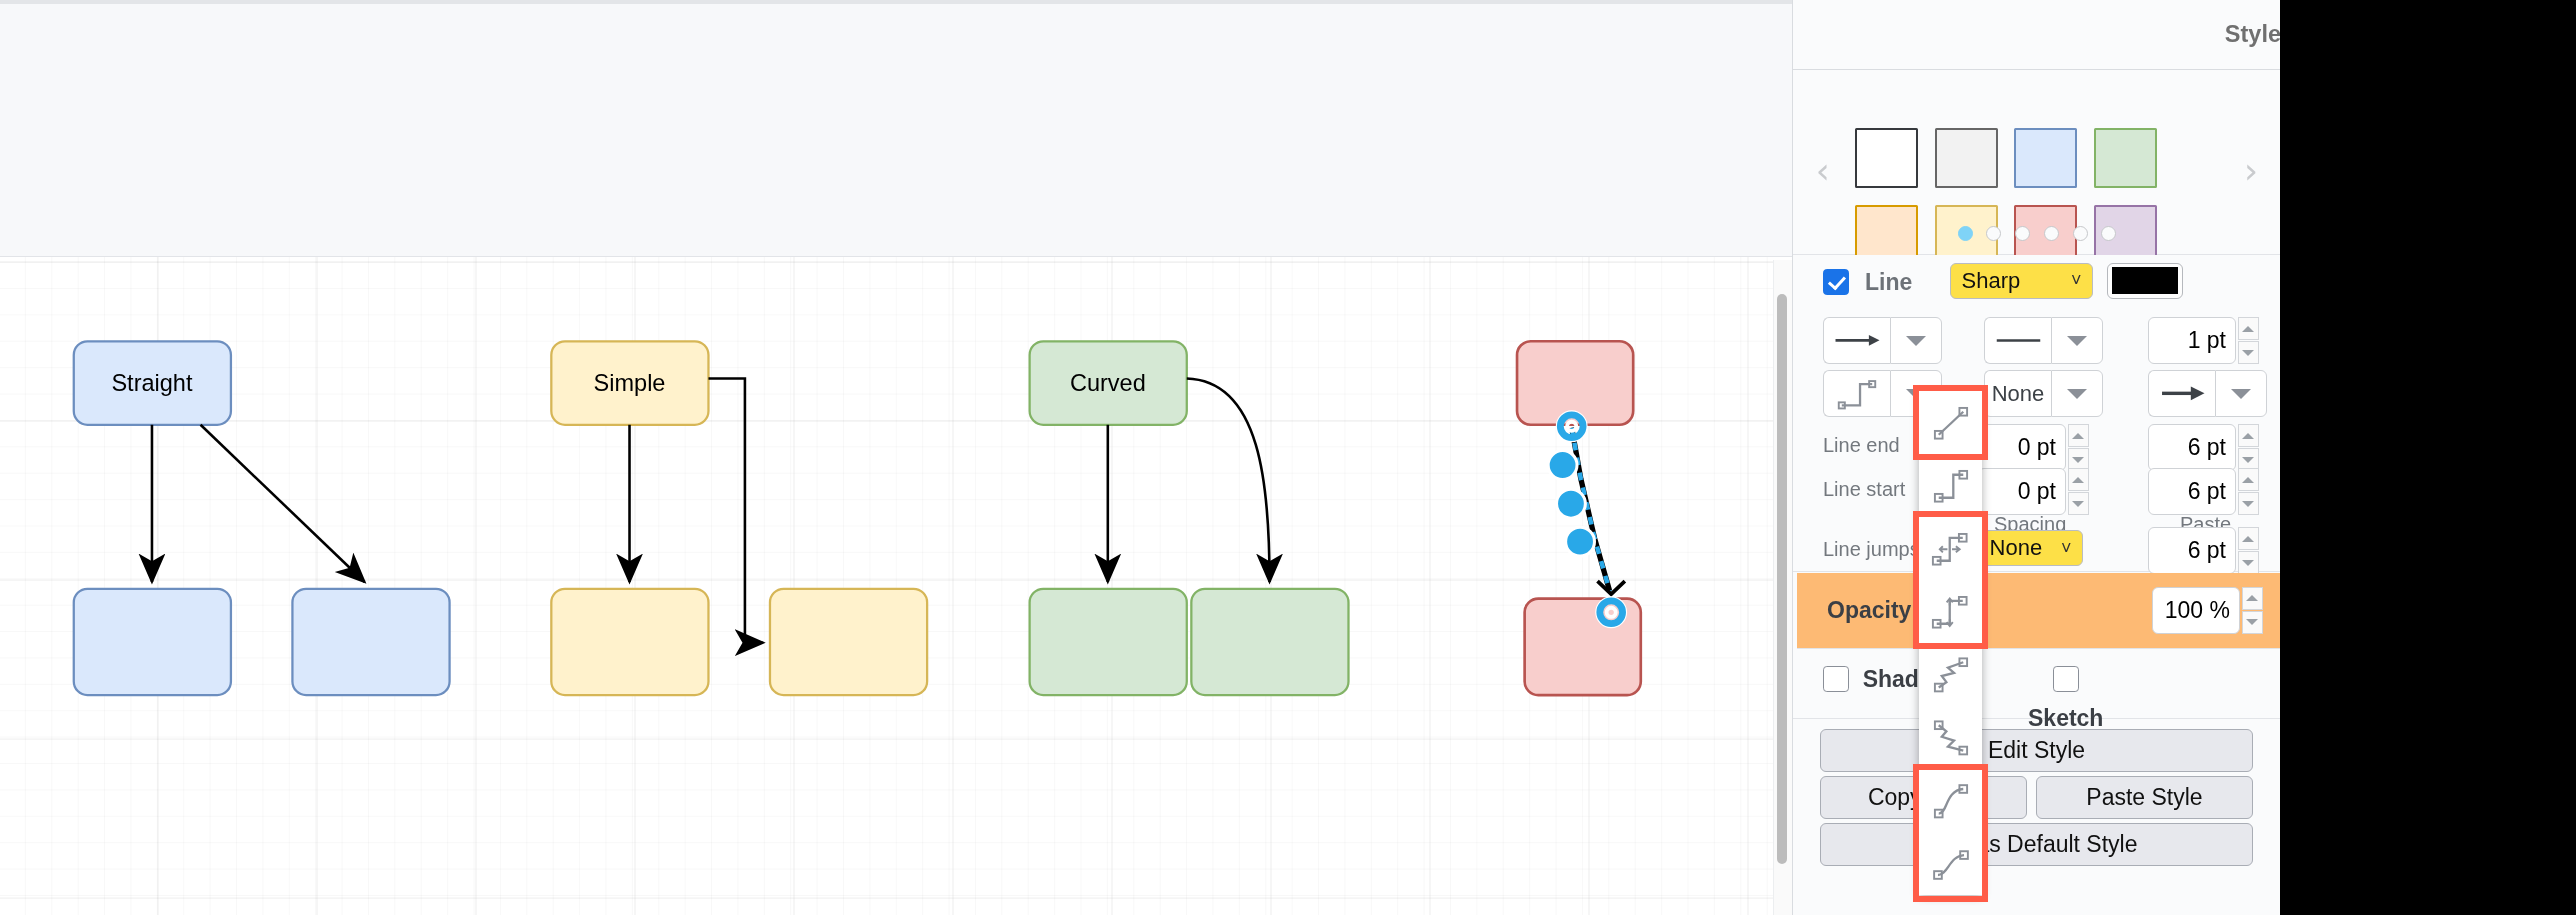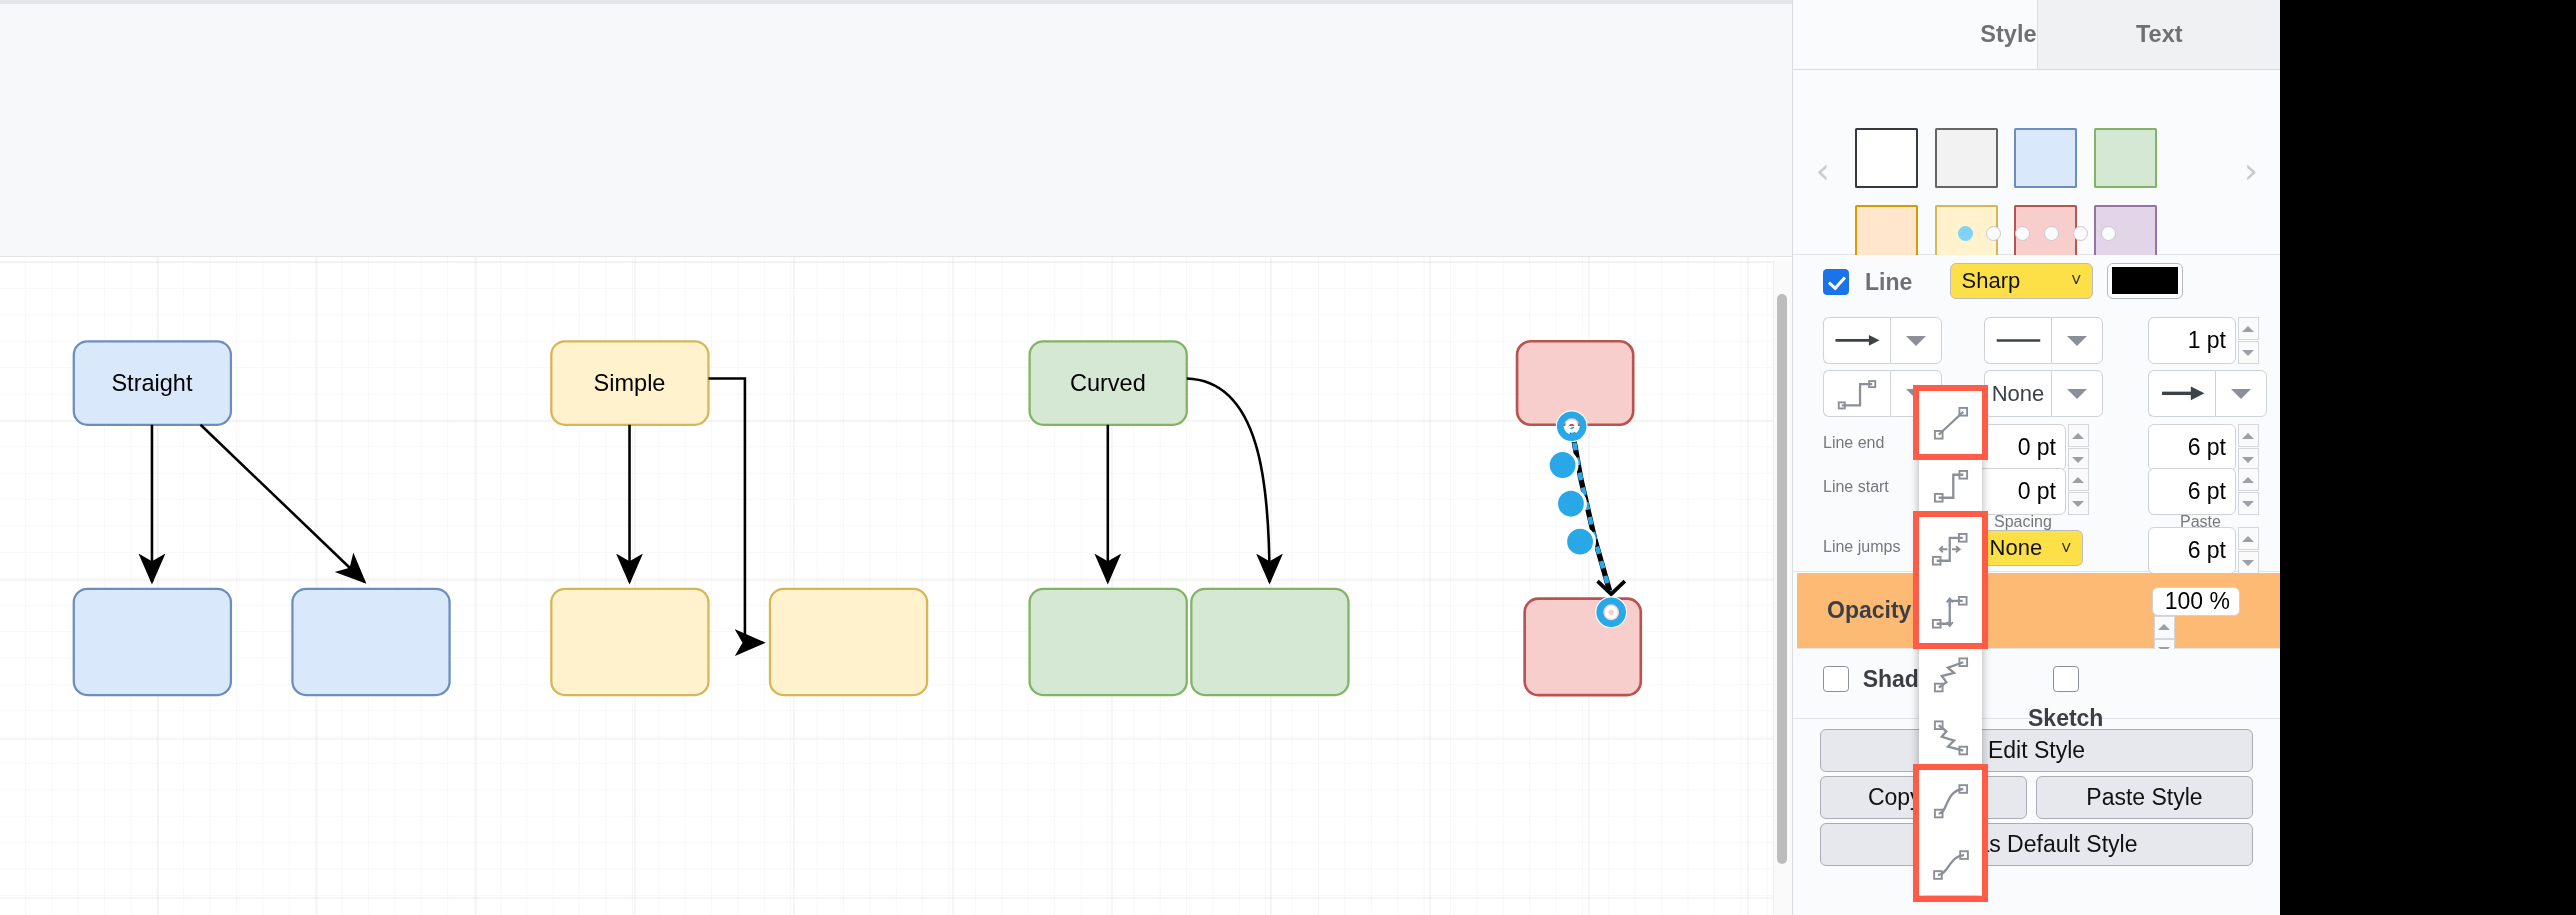--- a/index.html
+++ b/index.html
@@ -79,21 +79,21 @@
      border-top:10px solid #8b9098;}
 
   .numbox{position:absolute;height:47px;display:flex;}
   .numbox .fld{width:88px;border:0.8px solid #cfd2d6;border-radius:6px;background:#fff;box-sizing:border-box;
      display:flex;align-items:center;justify-content:flex-end;padding-right:9px;font-size:23px;color:#000;}
   .spin{width:21px;display:flex;flex-direction:column;justify-content:space-between;margin-left:1.5px;}
   .spin span{width:21px;height:23px;border:0.8px solid #d3d6da;box-sizing:border-box;background:#fafafa;
      display:flex;align-items:center;justify-content:center;}
   .tri-up{width:0;height:0;border-left:6.8px solid transparent;border-right:6.8px solid transparent;border-bottom:6.8px solid #9aa0a6;}
   .tri-dn{width:0;height:0;border-left:6.8px solid transparent;border-right:6.8px solid transparent;border-top:6.8px solid #9aa0a6;}
-  .lbl-faint{position:absolute;font-size:16px;color:#73787e;}
+  .lbl-faint{position:absolute;font-size:20px;color:#73787e;}
 
   
   #op-block{position:absolute;left:4px;top:573px;width:488px;height:76px;background:#fdba74;
      border-bottom:0.8px solid #e2e4e8;box-sizing:border-box;}
   #op-label{position:absolute;left:30px;top:24px;font-size:23px;font-weight:bold;color:#3b3f45;}
 
   
   #chk-block{position:absolute;left:0;top:649px;width:488px;height:70px;background:#fafbfc;
      border-bottom:0.8px solid #e2e4e8;box-sizing:border-box;}
   .chk-row{position:absolute;top:16.7px;display:flex;align-items:center;gap:13.7px;}
@@ -181,23 +181,20 @@
 
     <div id="canvas-scrollbar"></div>
     <div id="canvas-scroll-thumb"></div>
   </div>
 
   <div id="panel">
 
     <div id="tabs">
       <div class="tab active">
           <span>Style</span>
-        </div>
-      <div class="tab">
-          <span>Text</span>
         </div>
     </div>
 
     <div id="swatch-block">
       <div class="carousel-arrow" id="car-prev">‹</div>
       <div class="carousel-arrow" id="car-next">›</div>
       <div id="swatch-grid">
         <div class="swatch-row">
           <div class="swatch" style="background:#ffffff;border:2.3px solid #36393d"></div>
           <div class="swatch" style="background:#f2f2f2;border:2.3px solid #666666"></div>
@@ -368,21 +365,21 @@
             </span>
           <span>
               <i class="tri-dn"></i>
             </span>
         </div>
       </div>
     </div>
 
     <div id="op-block">
       <div id="op-label">Opacity</div>
-      <div class="numbox" style="left:355px;top:13.7px;flex-direction:column;">
+      <div class="numbox" style="left:355px;top:13.7px;">
         <div class="fld">100 %</div>
         <div class="spin">
           <span>
               <i class="tri-up"></i>
             </span>
           <span>
               <i class="tri-dn"></i>
             </span>
         </div>
       </div>

